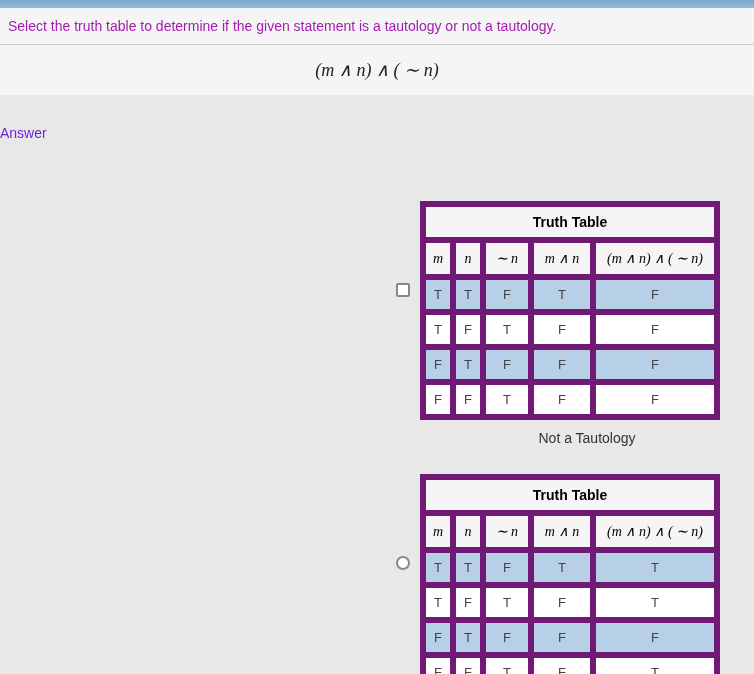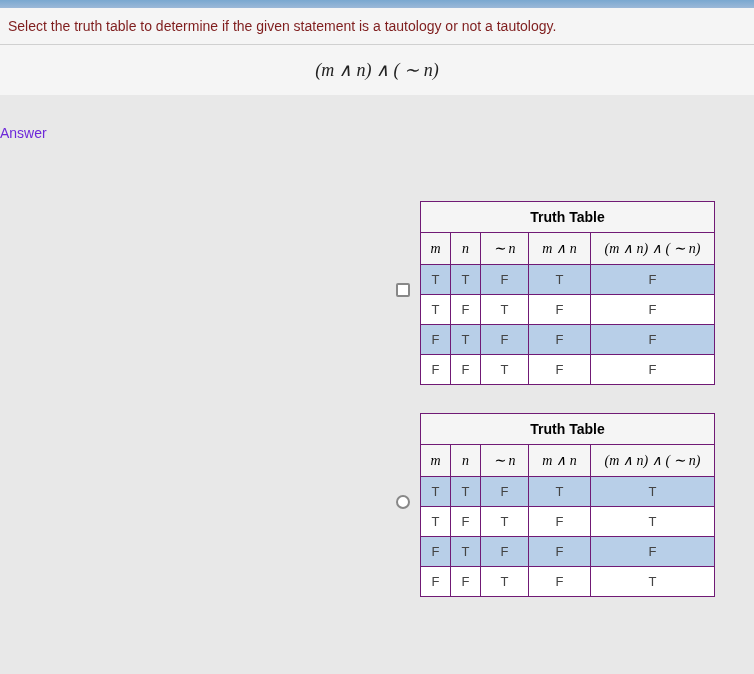--- a/index.html
+++ b/index.html
@@ -12,21 +12,21 @@
       position: relative;
     }
     .topbar {
       height: 8px;
       background: linear-gradient(#7aa8d0, #9bb8d8);
     }
     .question {
       background: #f5f5f5;
       padding: 10px 8px;
       font-size: 14px;
-      color: #7f1d1d;
+      color: #a21caf;
       border-bottom: 1px solid #d0d0d0;
     }
     .formula {
       text-align: center;
       font-style: italic;
       font-family: 'Times New Roman', serif;
       font-size: 18px;
       padding: 14px 0;
       background: #f5f5f5;
       color: #222;
@@ -56,21 +56,21 @@
       cursor: pointer;
     }
     .radio-btn.square {
       border-radius: 2px;
     }
     table {
       border-collapse: collapse;
       background: #fff;
     }
     th, td {
-      border: 1px solid #701a75;
+      border: 6px solid #701a75;
       text-align: center;
       font-size: 13px;
       padding: 6px 0;
     }
     .title-row th {
       font-weight: bold;
       background: #f5f5f5;
       font-size: 14px;
       padding: 7px 0;
     }
@@ -151,20 +151,21 @@
       </tr>
       <tr class="data-row">
         <td>F</td>
         <td>F</td>
         <td>T</td>
         <td>F</td>
         <td>F</td>
       </tr>
     </tbody>
       </table>
+    <div class="caption">Not a Tautology</div>
   </div>
 
   <div class="table-block">
     <div class="radio-btn"></div>
     <table>
       <tbody>
           <tr class="title-row">
         <th colspan="5">Truth Table</th>
       </tr>
       <tr class="header-row">

